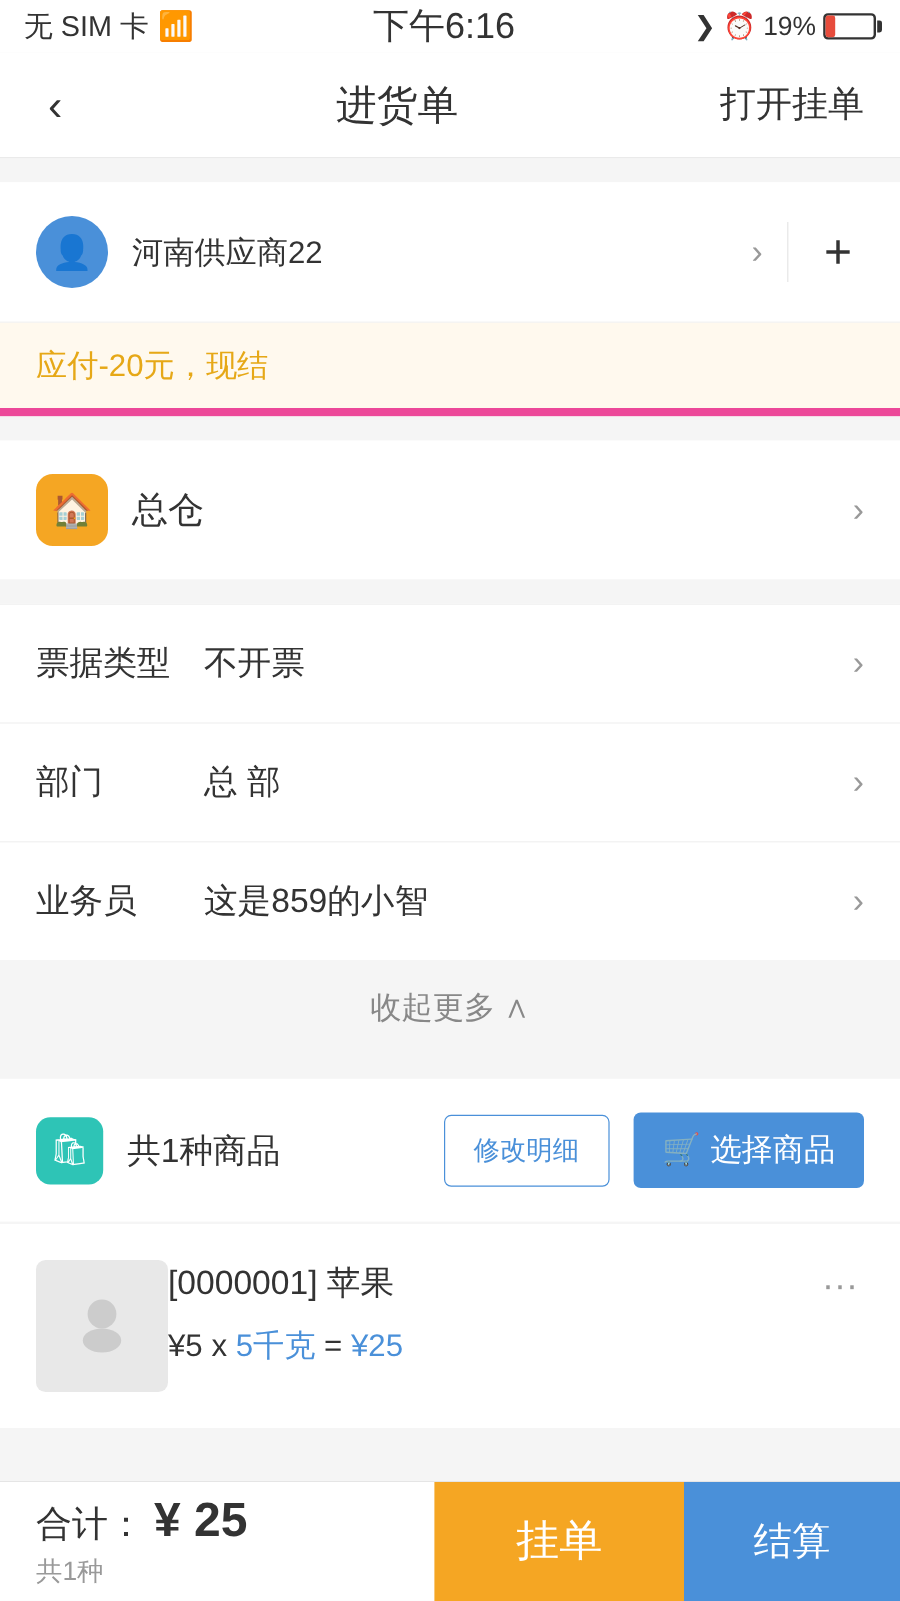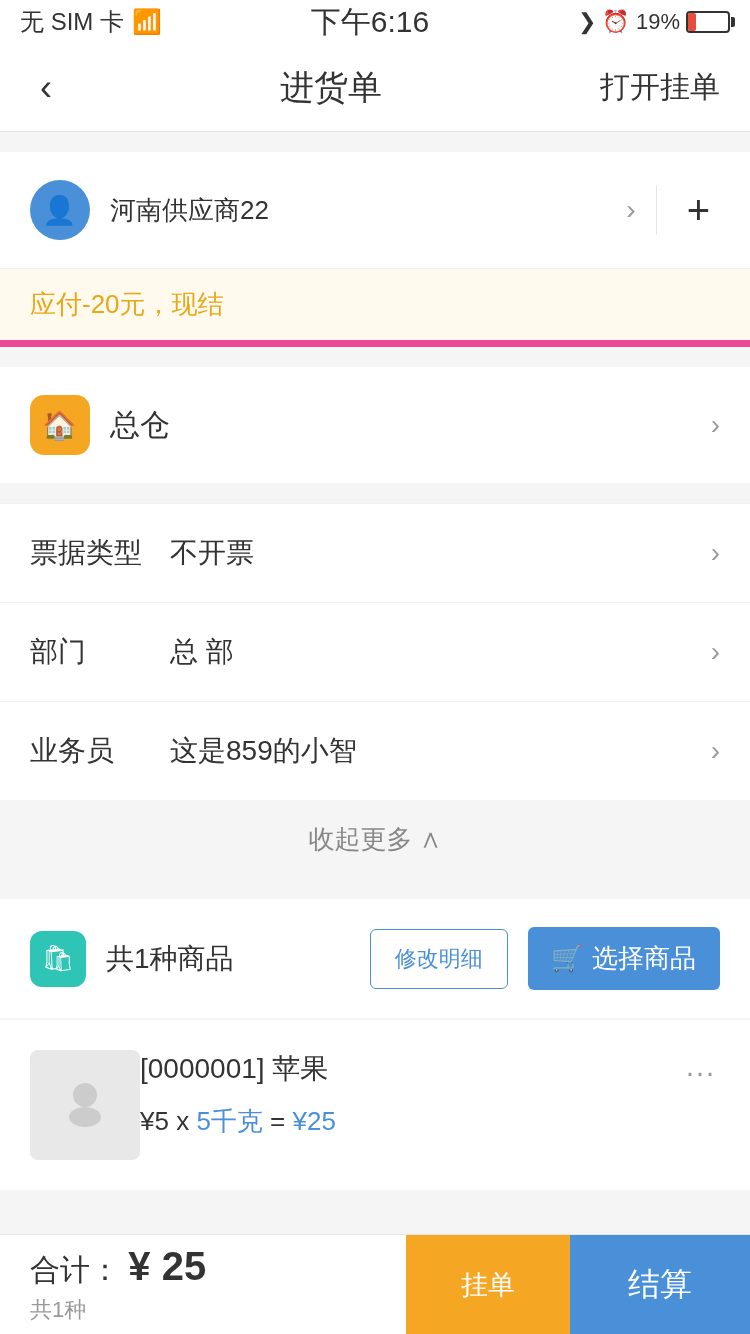--- a/index.html
+++ b/index.html
@@ -216,25 +216,25 @@
       border-top: 1px solid #e5e5e5;
     }
     .total-section {
       flex: 1;
       padding: 0 30px;
     }
     .total-main { font-size: 30px; color: #333; }
     .total-main .total-amount { font-size: 40px; font-weight: 600; color: #333; }
     .total-sub { font-size: 22px; color: #999; margin-top: 4px; }
     .bottom-btn-hang {
-      width: 164px;
+      width: 208px;
       height: 100px;
       background: #f5a623;
       display: flex; align-items: center; justify-content: center;
-      font-size: 27px; color: #fff; cursor: pointer;
+      font-size: 36px; color: #fff; cursor: pointer;
     }
     .bottom-btn-settle {
       width: 180px;
       height: 100px;
       background: #4a90d9;
       display: flex; align-items: center; justify-content: center;
       font-size: 32px; color: #fff; cursor: pointer;
     }
   </style>
 </head>

